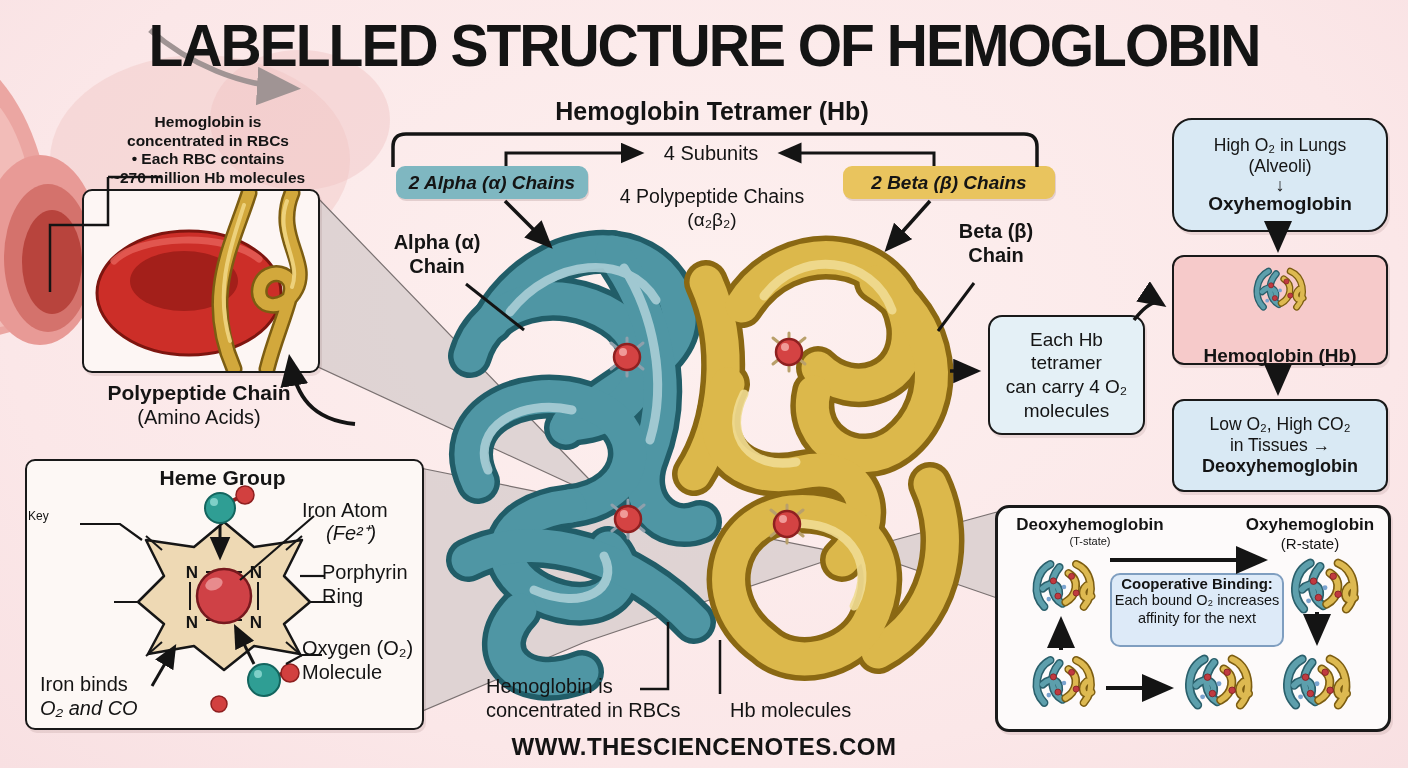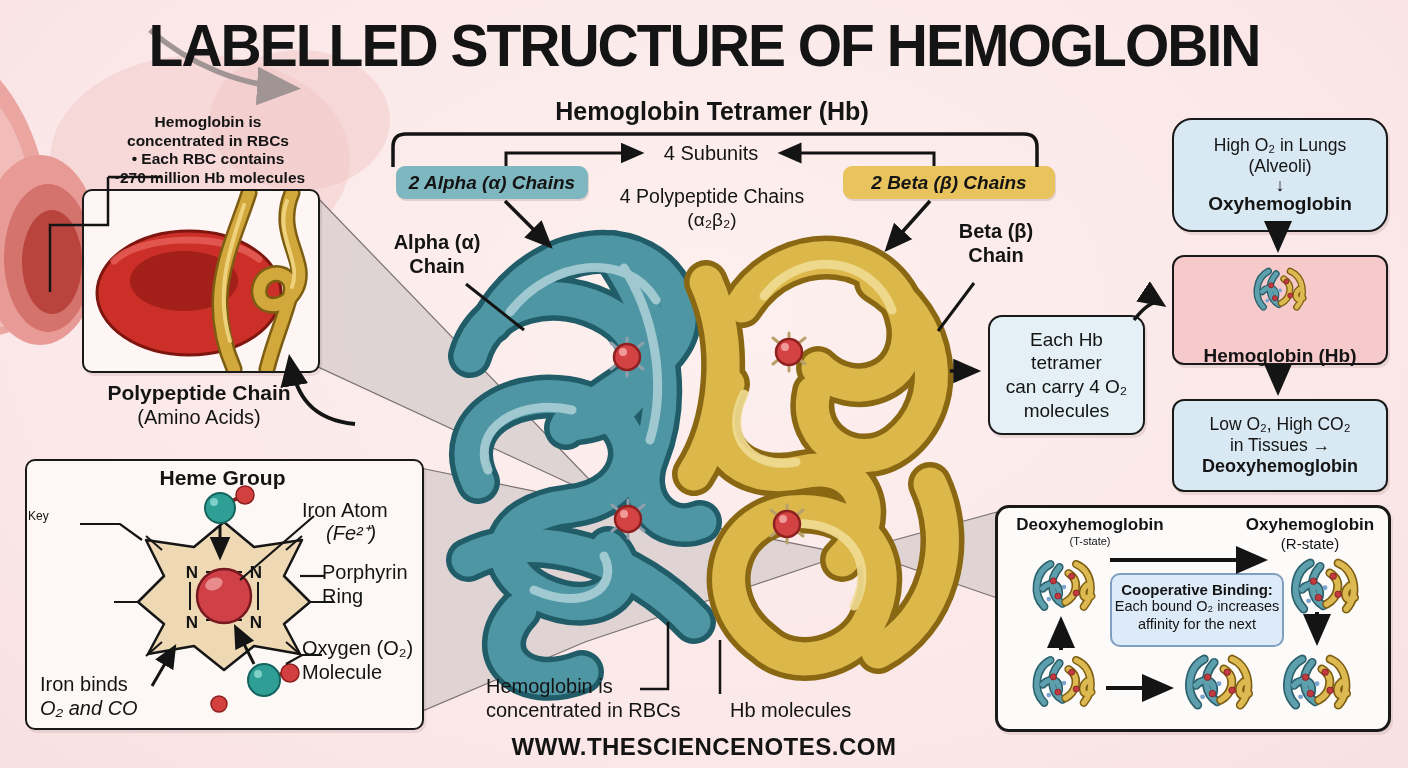--- a/index.html
+++ b/index.html
@@ -307,21 +307,21 @@
     <svg width="76" height="76" style="position:absolute;left:28px;top:140px">
         <use href="#mini-hb"></use>
       </svg>
     <svg width="82" height="82" style="position:absolute;left:180px;top:138px">
         <use href="#mini-hb"></use>
       </svg>
     <svg width="82" height="82" style="position:absolute;left:278px;top:138px">
         <use href="#mini-hb"></use>
       </svg>
 
-    <div style="position:absolute;left:112px;top:65px;width:174px;height:74px;background:#ddeaf8;border:2px solid #7f9ec0;border-radius:10px;text-align:center;padding-top:6px;box-sizing:border-box">
+    <div style="position:absolute;left:112px;top:65px;width:174px;height:74px;background:#ddeaf8;border:2px solid #7f9ec0;border-radius:10px;text-align:center;padding-top:0;box-sizing:border-box">
       <div class="b" style="font-size:15px">Cooperative Binding:</div>
       <div style="font-size:14.5px;white-space:pre-line;line-height:1.22">Each bound O₂ increases
 affinity for the next</div>
     </div>
   </div>
 
   <svg class="abs noptr" width="1408" height="768" style="left:0;top:0;z-index:3">
     <g stroke="#141414" stroke-width="3.5" fill="none">
       <path d="M393,167 L393,147 Q393,134 406,134 L1024,134 Q1037,134 1037,147 L1037,167"></path>
       <path stroke-width="3" d="M506,166 L506,153 L640,153" marker-end="url(#ah)"></path>

